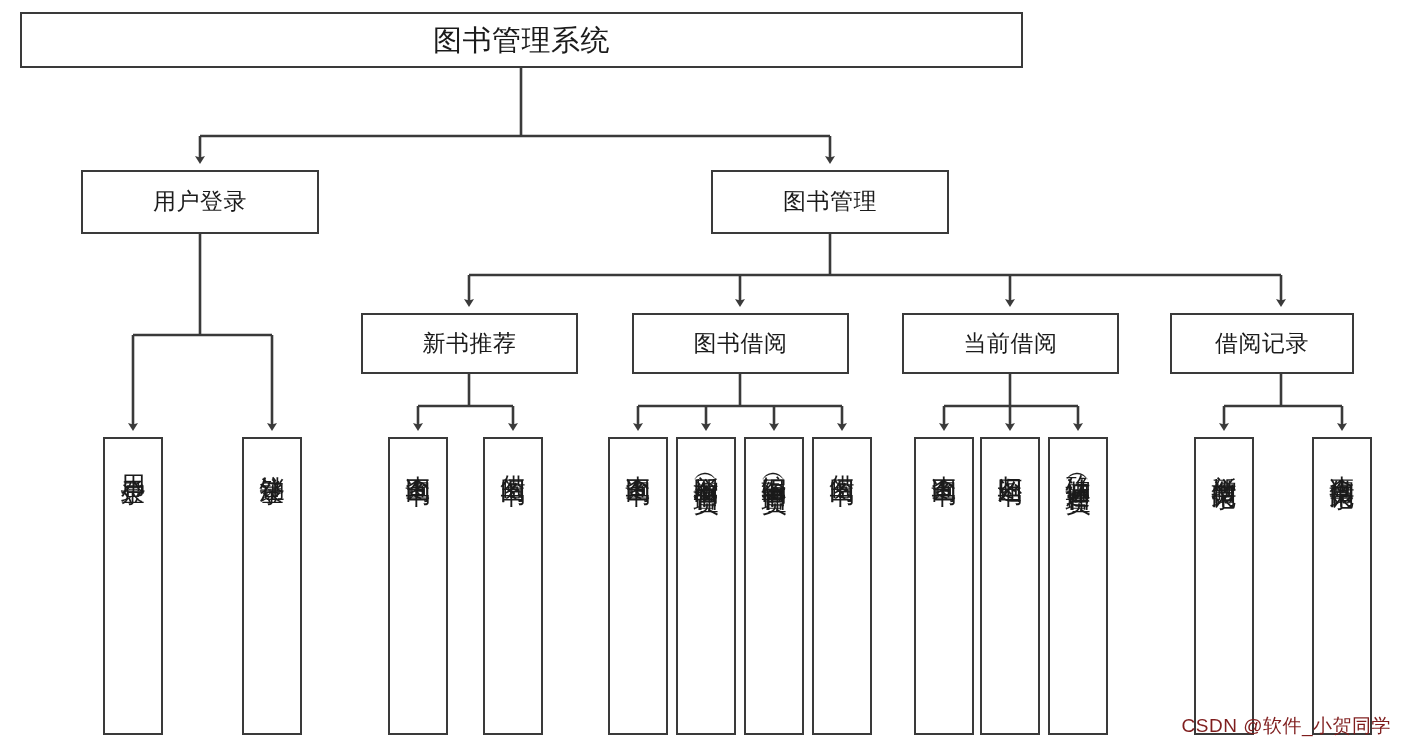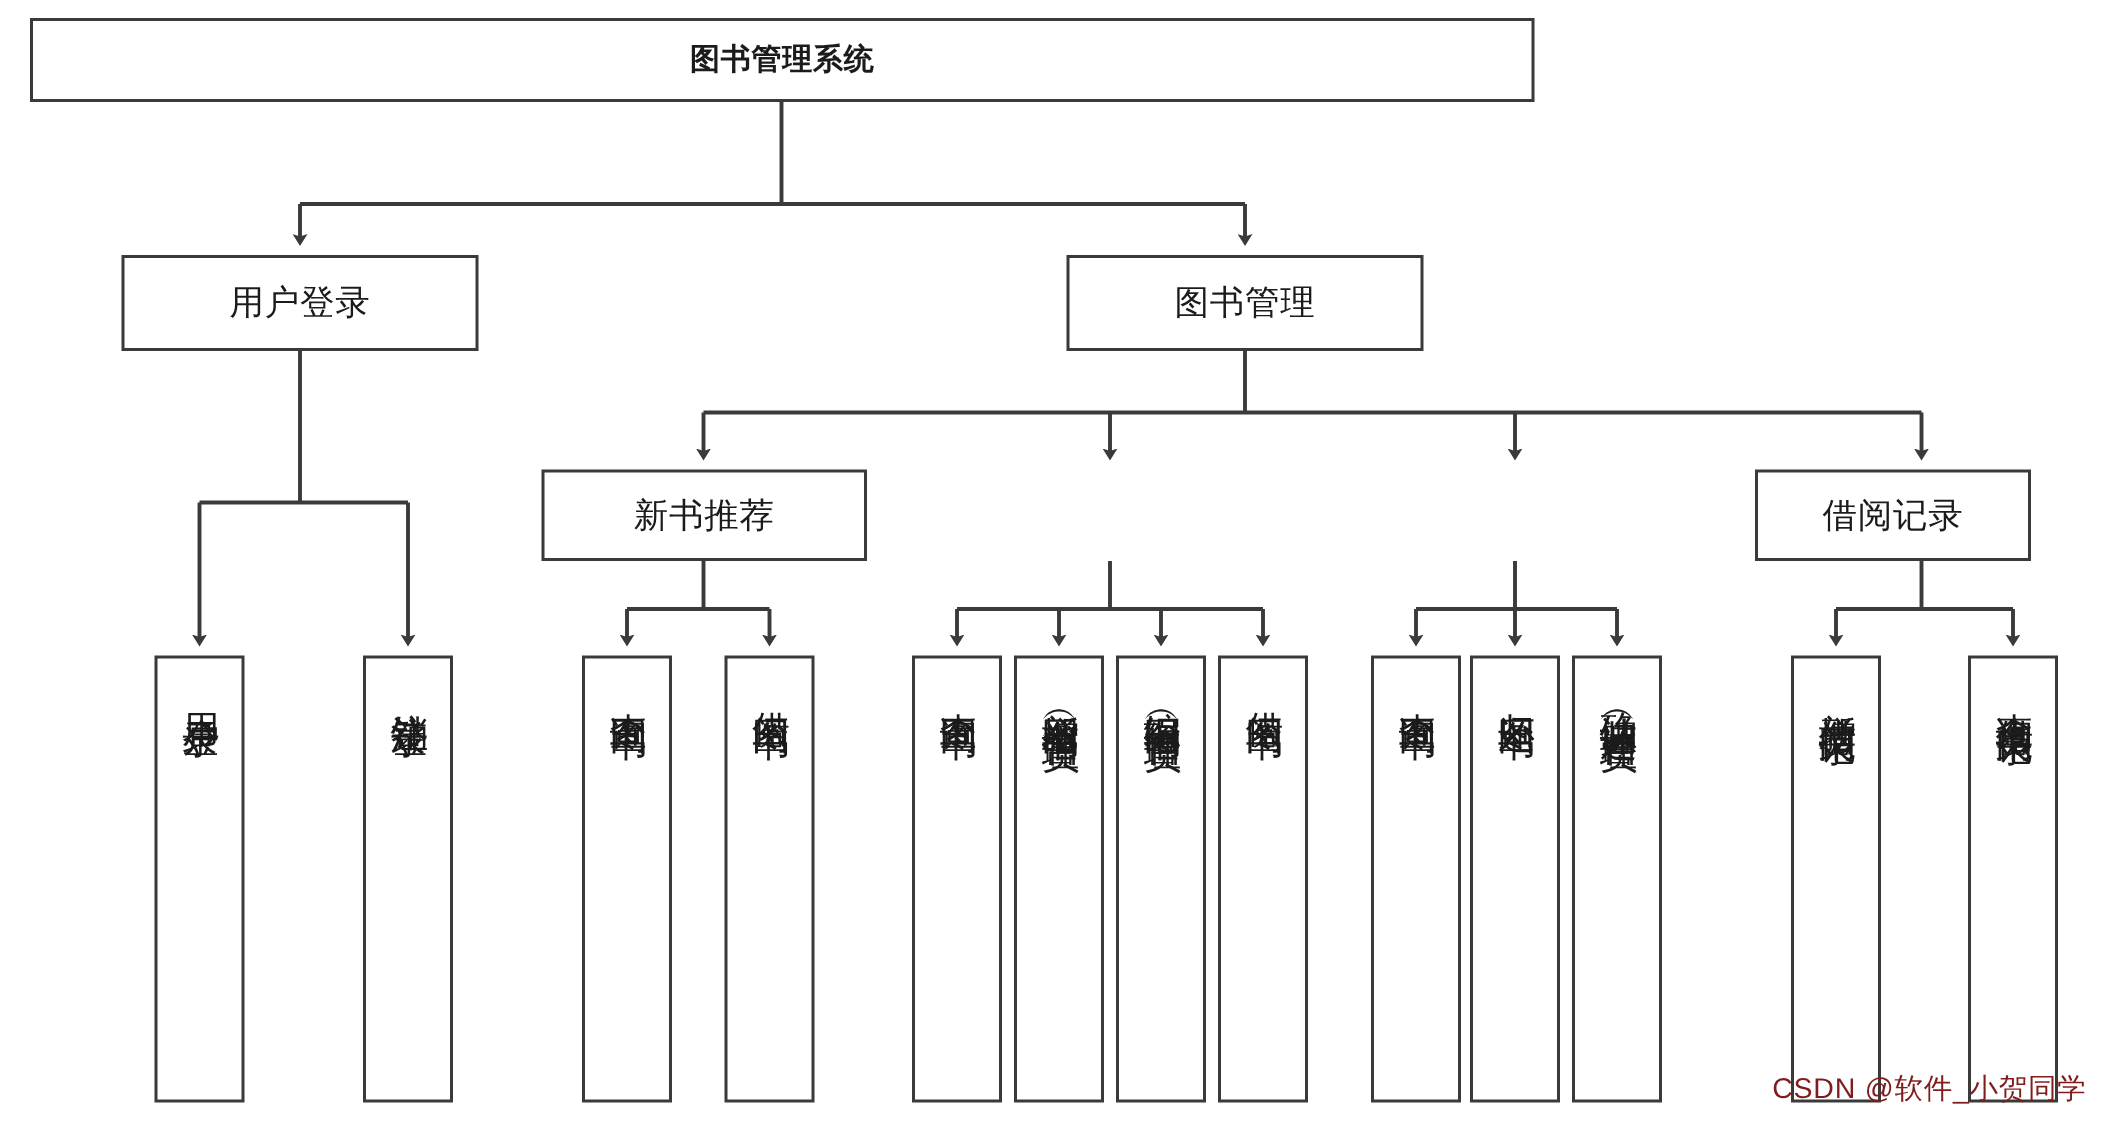--- a/index.html
+++ b/index.html
@@ -35,22 +35,21 @@
     justify-content: center;
     color: #1b1b1b;
     z-index: 2;
   }
   .node.h {
     font-size: 23px;
     letter-spacing: 0.5px;
     line-height: 1.2;
   }
   .node.h.root {
-    font-size: 20px;
-    font-weight: bold;
+    font-size: 29px;
   }
   .node.v {
     align-items: flex-start;
     justify-content: center;
     padding-top: 10px;
   }
   .vtext {
     writing-mode: vertical-rl;
     text-orientation: upright;
     font-size: 25px;
@@ -135,21 +134,23 @@
   </svg>
 
   <div class="node h root" style="left:20px; top:12px; width:1003px; height:56px;">图书管理系统</div>
 
   <div class="node h" style="left:81px; top:170px; width:238px; height:64px;">用户登录</div>
 
   <div class="node h" style="left:361px; top:313px; width:217px; height:61px;">新书推荐</div>
 
   <div class="node h" style="left:711px; top:170px; width:238px; height:64px;">图书管理</div>
 
-
+  <div class="node h" style="left:632px; top:313px; width:217px; height:61px;">图书借阅</div>
+
+  <div class="node h" style="left:902px; top:313px; width:217px; height:61px;">当前借阅</div>
 
   <div class="node h" style="left:1170px; top:313px; width:184px; height:61px;text-align:right;">借阅记录</div>
 
   <div class="node v" style="left:103px; top:437px; width:60px; height:298px;">
     <span class="vwrap">
       <span class="vtext">用户登录</span>
     </span>
   </div>
 
   <div class="node v" style="left:242px; top:437px; width:60px; height:298px;">

